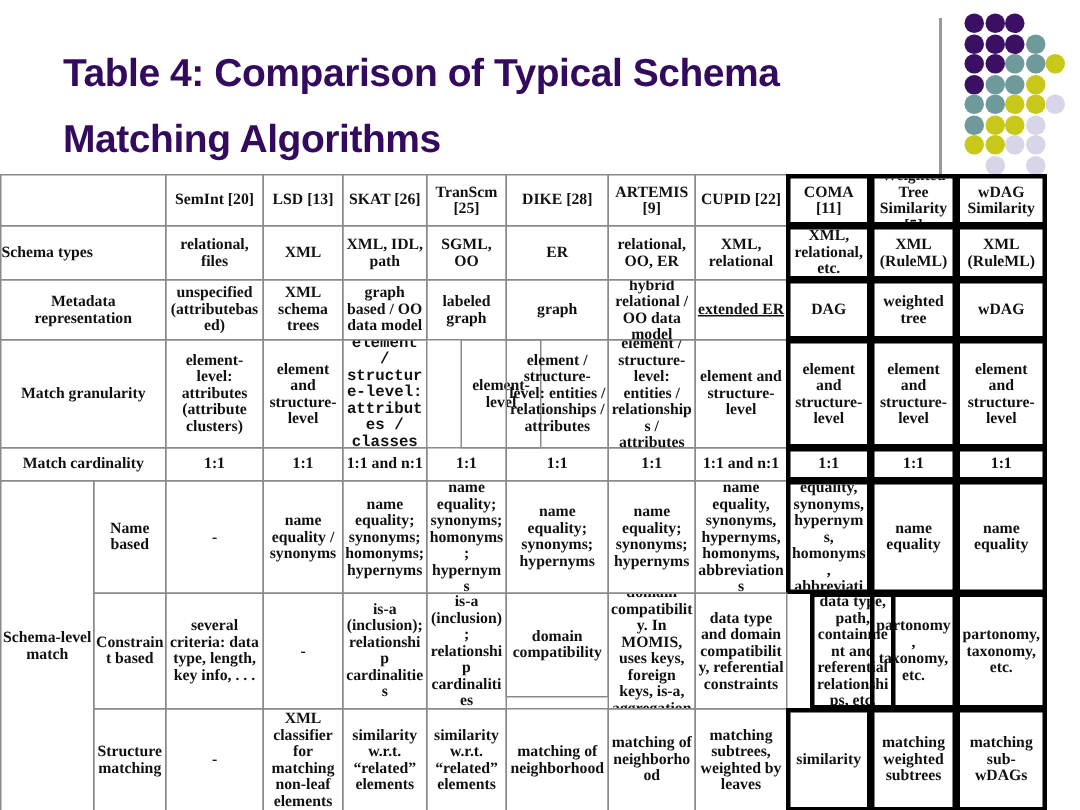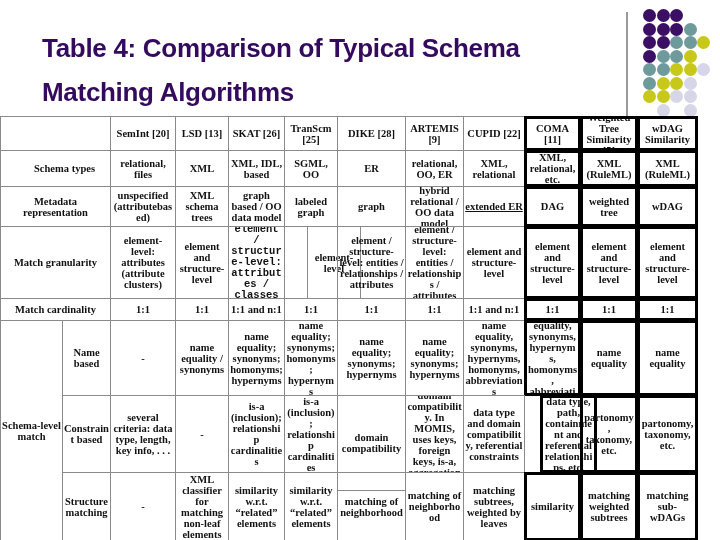--- a/index.html
+++ b/index.html
@@ -2,21 +2,21 @@
 <html><head>
 <meta charset="utf-8">
 <style>
   html, body { margin:0; padding:0; }
   body { width:720px; height:540px; position:relative; background:#ffffff; overflow:hidden; font-family:"Liberation Serif", serif; }
   .title { position:absolute; left:42px; top:26px; width:560px; font-family:"Liberation Sans", sans-serif; font-weight:bold; font-size:26px; line-height:44px; color:#330a5e; letter-spacing:-0.3px; }
   .vline { position:absolute; left:626px; top:12px; width:2px; height:104px; background:#9a9a9a; }
   .dots { position:absolute; left:0; top:0; }
   .dot { position:absolute; width:13px; height:13px; border-radius:50%; }
   .cell { position:absolute; box-sizing:border-box; border:1px solid #8a8a8a; display:flex; align-items:center; justify-content:center; text-align:center; font-weight:bold; font-size:10.5px; line-height:11px; color:#111; padding:0 1px; overflow:hidden; word-break:break-word; }
-  .cell.left { justify-content:center; text-align:left; padding-left:19px; }
+  .cell.left { justify-content:flex-start; text-align:left; padding-left:0; }
   .cell.thick { border:3px solid #000; }
 </style>
 </head>
 <body>
 
 <div class="title">
   <div>Table 4: Comparison of Typical Schema</div>
   <div>Matching Algorithms</div>
 </div>
 <div class="vline"></div>
@@ -91,21 +91,21 @@
     <div class="cell left" style="left: 0px; top: 150px; width: 111px; height: 37px;">
       <span>Schema types</span>
     </div>
     <div class="cell" style="left: 110px; top: 150px; width: 66px; height: 37px;">
       <span>relational, files</span>
     </div>
     <div class="cell" style="left: 175px; top: 150px; width: 54px; height: 37px;">
       <span>XML</span>
     </div>
     <div class="cell" style="left: 228px; top: 150px; width: 57px; height: 37px;">
-      <span>XML, IDL, based</span>
+      <span>XML, IDL, path</span>
     </div>
     <div class="cell" style="left: 284px; top: 150px; width: 54px; height: 37px;">
       <span>SGML, OO</span>
     </div>
     <div class="cell" style="left: 337px; top: 150px; width: 69px; height: 37px;">
       <span>ER</span>
     </div>
     <div class="cell" style="left: 405px; top: 150px; width: 59px; height: 37px;">
       <span>relational, OO, ER</span>
     </div>
@@ -264,21 +264,21 @@
     </div>
     <div class="cell" style="left: 175px; top: 395px; width: 54px; height: 78px;">
       <span>-</span>
     </div>
     <div class="cell" style="left: 228px; top: 395px; width: 57px; height: 78px;">
       <span>is-a (inclusion); relationship cardinalities</span>
     </div>
     <div class="cell" style="left: 284px; top: 395px; width: 54px; height: 78px;">
       <span>is-a (inclusion); relationship cardinalities</span>
     </div>
-    <div class="cell" style="left: 337px; top: 395px; width: 69px; height: 96px;">
+    <div class="cell" style="left: 337px; top: 395px; width: 69px; height: 70px;">
       <span>domain compatibility</span>
     </div>
     <div class="cell" style="left: 405px; top: 395px; width: 59px; height: 78px;">
       <span>domain compatibility. In MOMIS, uses keys, foreign keys, is-a, aggregation</span>
     </div>
     <div class="cell" style="left: 463px; top: 395px; width: 62px; height: 78px;">
       <span>data type and domain compatibility, referential constraints</span>
     </div>
     <div class="cell thick" style="left: 540px; top: 395px; width: 57px; height: 78px;">
       <span>data type, path, containment and referential relationships, etc.</span>

